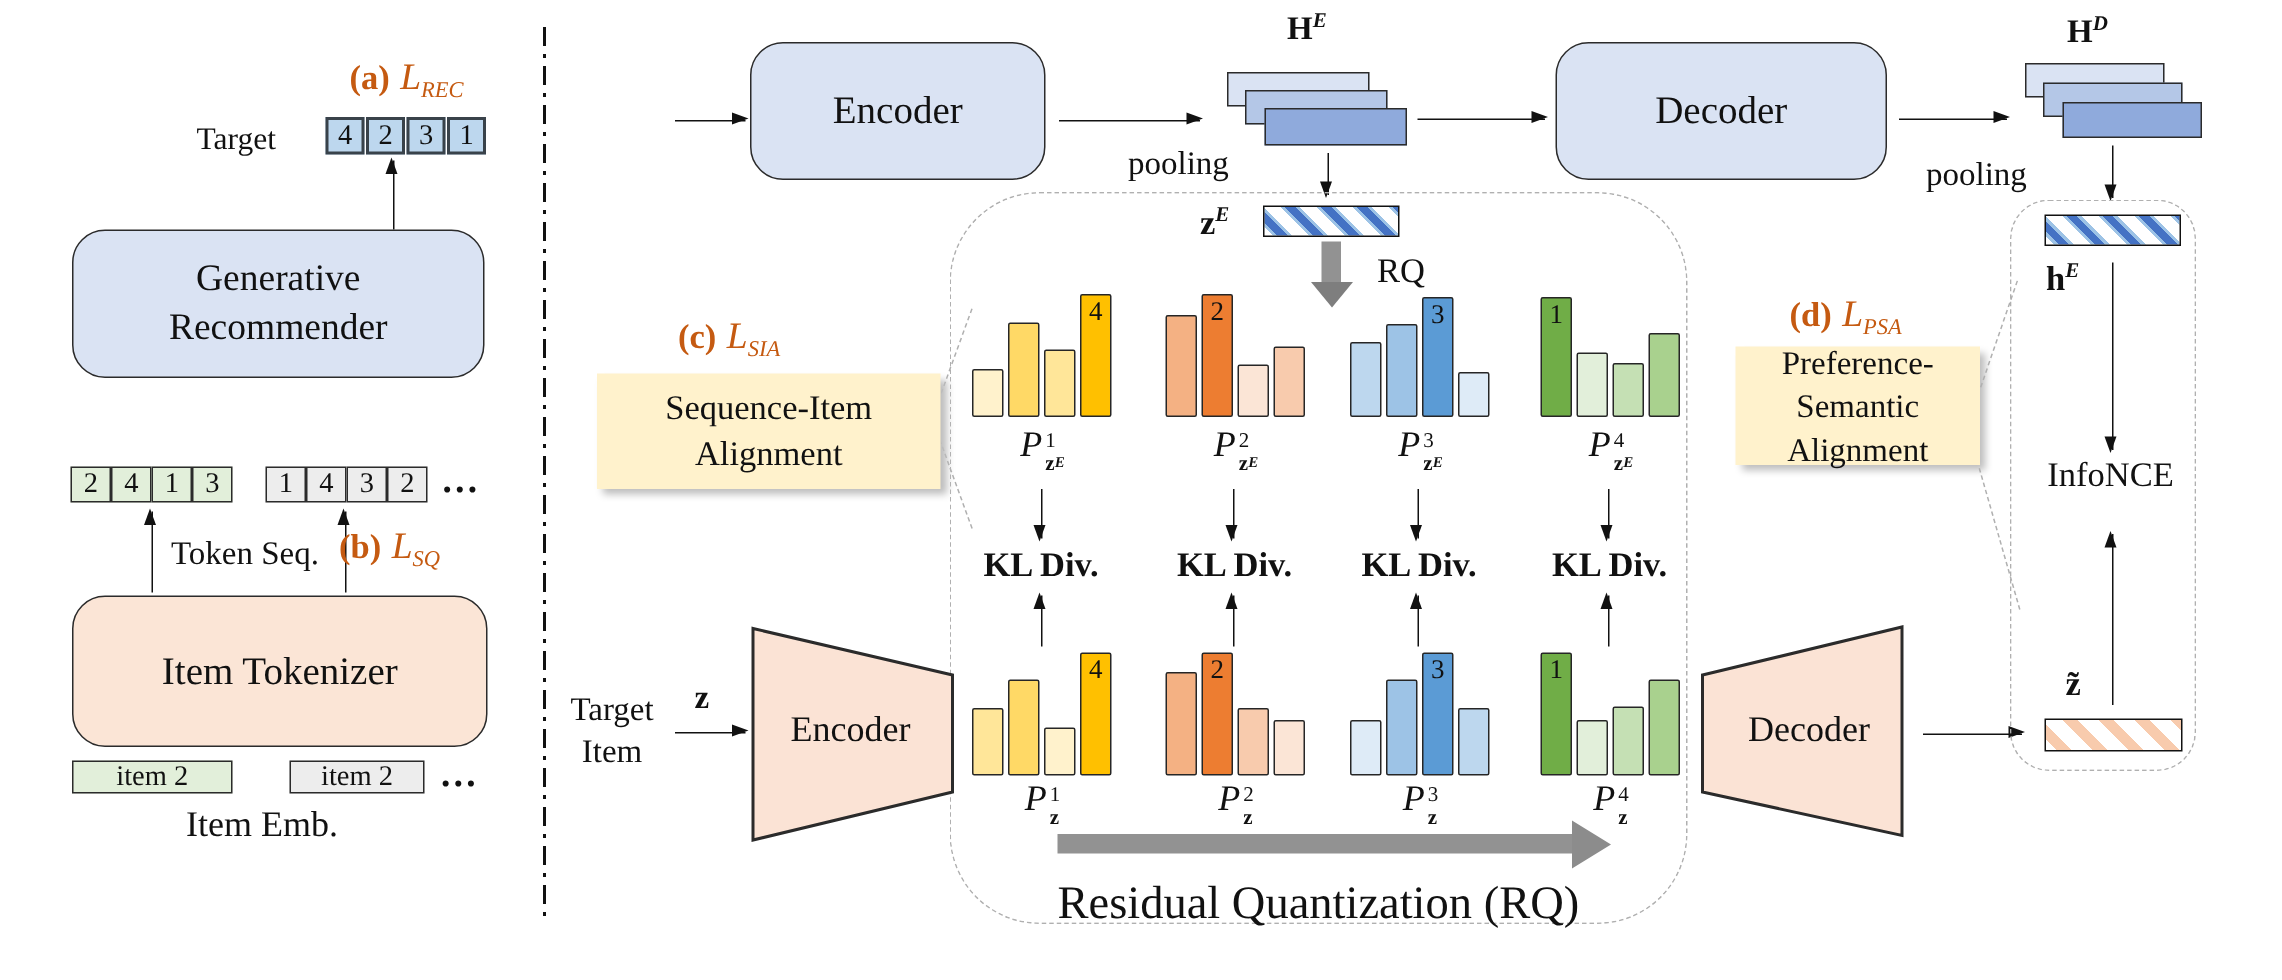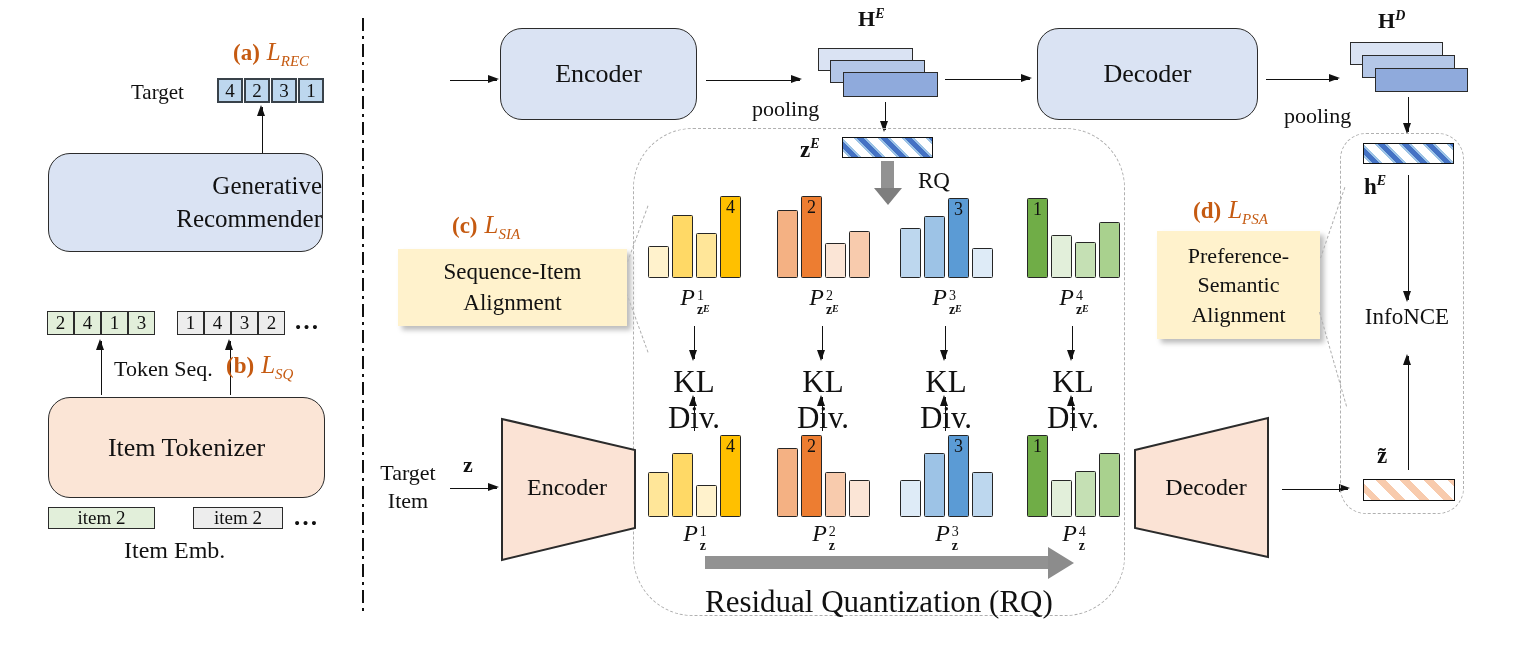--- a/index.html
+++ b/index.html
@@ -54,21 +54,21 @@
   .divider{position:absolute;width:2.4px;background:repeating-linear-gradient(to bottom,#111 0 13px,transparent 13px 18px,#111 18px 21px,transparent 21px 26px);}
   
   .bargroup{position:absolute;display:flex;align-items:flex-end;gap:3px;}
   .bar{width:21px;border:1.5px solid #262626;border-radius:1.5px;position:relative;box-sizing:border-box;}
   .bartok{position:absolute;top:0;left:0;right:0;text-align:center;font-size:18px;color:#111;}
   .plabel{position:absolute;width:92px;text-align:center;font-size:24px;font-style:italic;}
   .scr{display:inline-flex;flex-direction:column;align-items:flex-start;line-height:1.05;font-size:14px;
        font-style:normal;margin-left:2px;transform:translateY(4px);vertical-align:middle;}
   .scr .ssub{font-weight:bold;}
   .scr .zs{font-size:10px;font-style:italic;font-weight:bold;vertical-align:2px;}
-  .kl{position:absolute;width:92px;text-align:center;font-size:31px;}
+  .kl{position:absolute;width:92px;text-align:center;font-size:23px;font-weight:bold;}
   
   .gshaft{position:absolute;background:#929292;}
   .ghead-d{position:absolute;width:0;height:0;border-top:17px solid #7e7e7e;
       border-left:14px solid transparent;border-right:14px solid transparent;}
   .ghead-r{position:absolute;width:0;height:0;border-left:26px solid #8c8c8c;
       border-top:16px solid transparent;border-bottom:16px solid transparent;}
   .ellip{position:absolute;font-size:25px;font-weight:bold;letter-spacing:1px;}
 </style>
 </head>
 <body>
@@ -86,21 +86,21 @@
     </div>
   <div class="tok" style="left:271px;top:78px;">
       <span>3</span>
     </div>
   <div class="tok" style="left:298px;top:78px;">
       <span>1</span>
     </div>
 
   <div class="arr-u" style="left:262px;top:107px;height:46px;"></div>
 
-  <div class="box rbox" style="left:48px;top:153px;width:275px;height:99px;font-size:25px;align-items:flex-end;">
+  <div class="box rbox" style="left:48px;top:153px;width:275px;height:99px;font-size:25px;">
     <span>Generative</span>
     <span>Recommender</span>
   </div>
 
 
   <div class="tok sm tgreen" style="left:47px;top:311px;">
       <span>2</span>
     </div>
   <div class="tok sm tgreen" style="left:74px;top:311px;">
       <span>4</span>
@@ -323,21 +323,21 @@
   <span class="lab ctr" style="left:495px;top:474px;width:144px;font-size:24px;">Encoder</span>
 
   <svg class="abs" style="left:1128px;top:411px;" width="150" height="156" viewBox="0 0 150 156">
     <polygon points="7,39 140,7 140,146 7,117" fill="#FBE3D5" stroke="#2b2b2b" stroke-width="2"></polygon>
   </svg>
   <span class="lab ctr" style="left:1134px;top:474px;width:144px;font-size:24px;">Decoder</span>
 
   <div class="arr-r" style="left:1282px;top:489px;width:66px;"></div>
 
   <span class="loss" style="left:1193px;top:196px;"><b class="tag">(d)</b><i>L</i><sub>PSA</sub></span>
-  <div class="ybox" style="left:1157px;top:231px;width:163px;height:108px;font-size:22px;">
+  <div class="ybox" style="left:1157px;top:231px;width:163px;height:79px;font-size:22px;">
     <span>Preference-</span>
     <span>Semantic</span>
     <span>Alignment</span>
   </div>
   <div class="callout" style="left:1320px;top:258px;width:75px;transform:rotate(-71deg);"></div>
   <div class="callout" style="left:1320px;top:312px;width:98px;transform:rotate(74deg);"></div>
 
   <div class="dashrect" style="left:1340px;top:133px;width:124px;height:381px;border-radius:26px;"></div>
   <div class="hatchb" style="left:1363px;top:143px;width:91px;height:21px;"></div>
   <span class="mlab" style="left:1364px;top:173px;font-size:23px;"><span>h</span><sup>E</sup></span>

